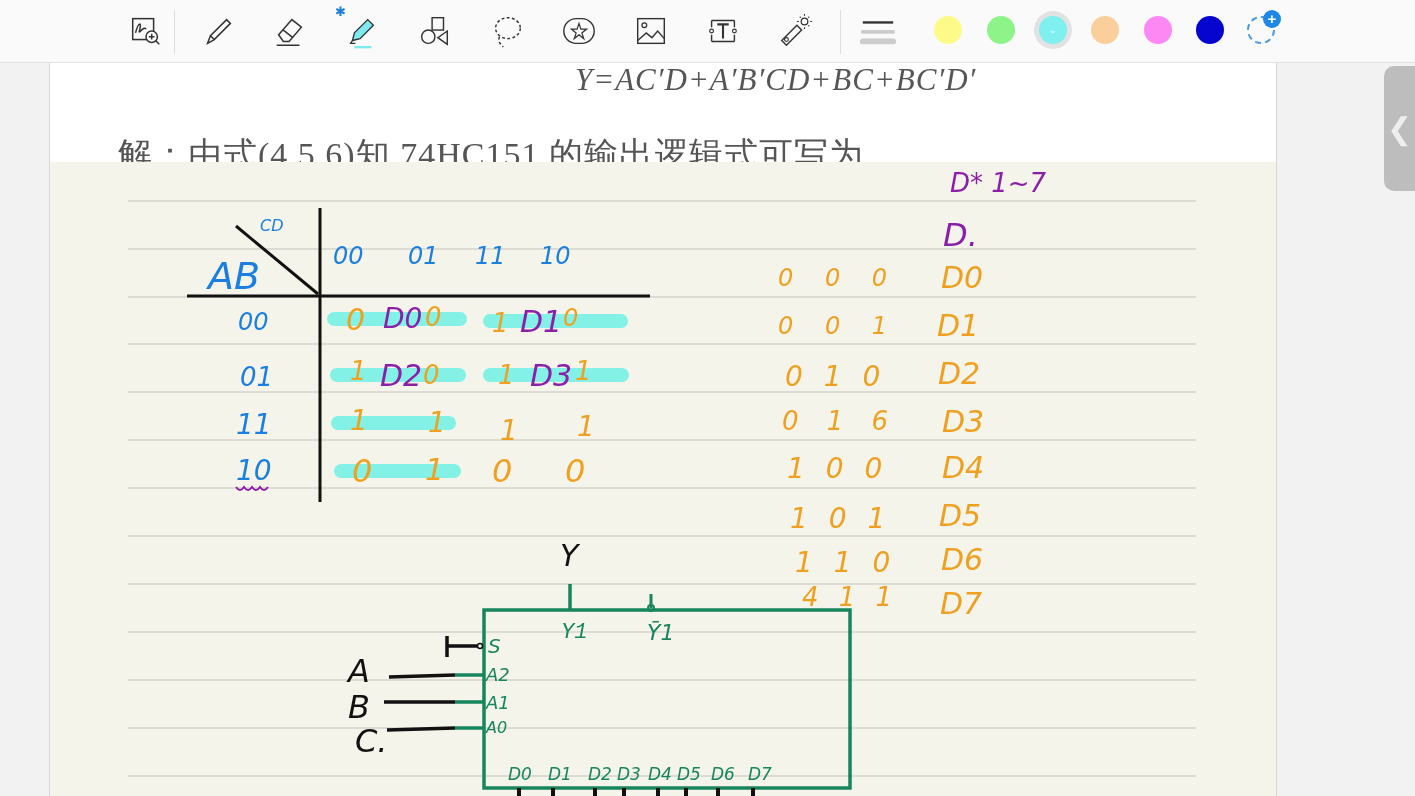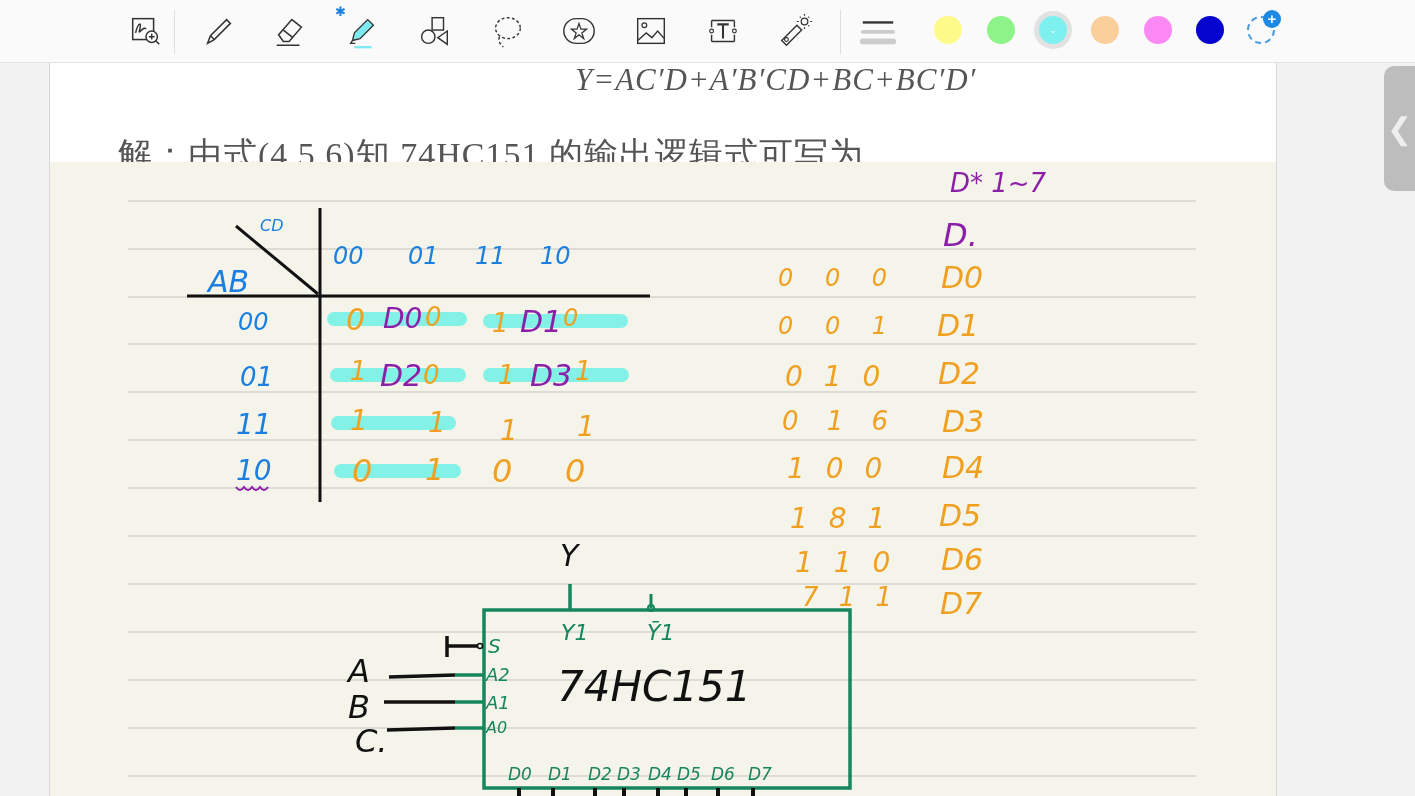--- a/index.html
+++ b/index.html
@@ -180,21 +180,21 @@
     </svg>
 
     <div class="hl" style="left:277px;top:150px;width:140px;"></div>
     <div class="hl" style="left:433px;top:152px;width:145px;"></div>
     <div class="hl" style="left:280px;top:206px;width:136px;"></div>
     <div class="hl" style="left:433px;top:206px;width:146px;"></div>
     <div class="hl" style="left:281px;top:254px;width:125px;"></div>
     <div class="hl" style="left:284px;top:302px;width:127px;"></div>
 
     <div class="hand blue" style="left:210px;top:54px;font-size:16px;">CD</div>
-    <div class="hand blue" style="left:158px;top:92px;font-size:30px;margin-top:10px;">AB</div>
+    <div class="hand blue" style="left:158px;top:92px;font-size:38px;">AB</div>
     <div class="hand blue" style="left:283px;top:80px;font-size:24px;">00</div>
     <div class="hand blue" style="left:358px;top:80px;font-size:24px;">01</div>
     <div class="hand blue" style="left:425px;top:80px;font-size:24px;">11</div>
     <div class="hand blue" style="left:490px;top:80px;font-size:24px;">10</div>
 
     <div class="hand blue" style="left:188px;top:146px;font-size:24px;">00</div>
     <div class="hand blue" style="left:190px;top:200px;font-size:26px;">01</div>
     <div class="hand blue" style="left:186px;top:246px;font-size:28px;">11</div>
     <div class="hand blue" style="left:186px;top:292px;font-size:28px;">10</div>
 
@@ -229,35 +229,34 @@
     <div class="hand orange" style="left:728px;top:102px;font-size:24px;letter-spacing:12px;">0 0 0</div>
     <div class="hand orange" style="left:891px;top:98px;font-size:30px;">D0</div>
     <div class="hand orange" style="left:728px;top:150px;font-size:24px;letter-spacing:12px;">0 0 1</div>
     <div class="hand orange" style="left:887px;top:146px;font-size:30px;">D1</div>
     <div class="hand orange" style="left:735px;top:198px;font-size:28px;letter-spacing:6px;text-align:center;">0 1 0</div>
     <div class="hand orange" style="left:888px;top:194px;font-size:30px;">D2</div>
     <div class="hand orange" style="left:732px;top:244px;font-size:26px;letter-spacing:10px;">0 1 6</div>
     <div class="hand orange" style="left:892px;top:242px;font-size:30px;">D3</div>
     <div class="hand orange" style="left:737px;top:290px;font-size:28px;letter-spacing:6px;">1 0 0</div>
     <div class="hand orange" style="left:892px;top:288px;font-size:30px;">D4</div>
-    <div class="hand orange" style="left:740px;top:340px;font-size:28px;letter-spacing:6px;">1 8 1</div>
+    <div class="hand orange" style="left:740px;top:340px;font-size:28px;letter-spacing:6px;">1 0 1</div>
     <div class="hand orange" style="left:889px;top:336px;font-size:30px;">D5</div>
     <div class="hand orange" style="left:745px;top:384px;font-size:28px;letter-spacing:6px;">1 1 0</div>
     <div class="hand orange" style="left:891px;top:380px;font-size:30px;">D6</div>
-    <div class="hand orange" style="left:752px;top:420px;font-size:26px;letter-spacing:6px;">7 1 1</div>
+    <div class="hand orange" style="left:752px;top:420px;font-size:26px;letter-spacing:6px;">4 1 1</div>
     <div class="hand orange" style="left:890px;top:424px;font-size:30px;">D7</div>
 
     <div class="hand black" style="left:510px;top:376px;font-size:30px;">Y</div>
-    <div class="hand green" style="left:511px;top:458px;font-size:22px;">Y1</div>
+    <div class="hand green" style="left:511px;top:458px;font-size:22px;font-family:Liberation Mono, monospace;">Y1</div>
     <div class="hand green" style="left:597px;top:458px;font-size:22px;">Ȳ1</div>
     <div class="hand green" style="left:438px;top:472px;font-size:20px;">S</div>
     <div class="hand green" style="left:436px;top:502px;font-size:18px;">A2</div>
     <div class="hand green" style="left:436px;top:530px;font-size:18px;">A1</div>
     <div class="hand green" style="left:436px;top:556px;font-size:16px;">A0</div>
-    <div class="hand black" style="left:507px;top:500px;font-size:42px;">74HC151</div>
     <div class="hand black" style="left:298px;top:490px;font-size:32px;">A</div>
     <div class="hand black" style="left:298px;top:526px;font-size:32px;">B</div>
     <div class="hand black" style="left:305px;top:560px;font-size:32px;">C.</div>
     <div class="hand green" style="left:458px;top:602px;font-size:17px;">D0</div>
     <div class="hand green" style="left:498px;top:602px;font-size:17px;">D1</div>
     <div class="hand green" style="left:538px;top:602px;font-size:17px;">D2</div>
     <div class="hand green" style="left:567px;top:602px;font-size:17px;">D3</div>
     <div class="hand green" style="left:598px;top:602px;font-size:17px;">D4</div>
     <div class="hand green" style="left:627px;top:602px;font-size:17px;">D5</div>
     <div class="hand green" style="left:661px;top:602px;font-size:17px;">D6</div>

